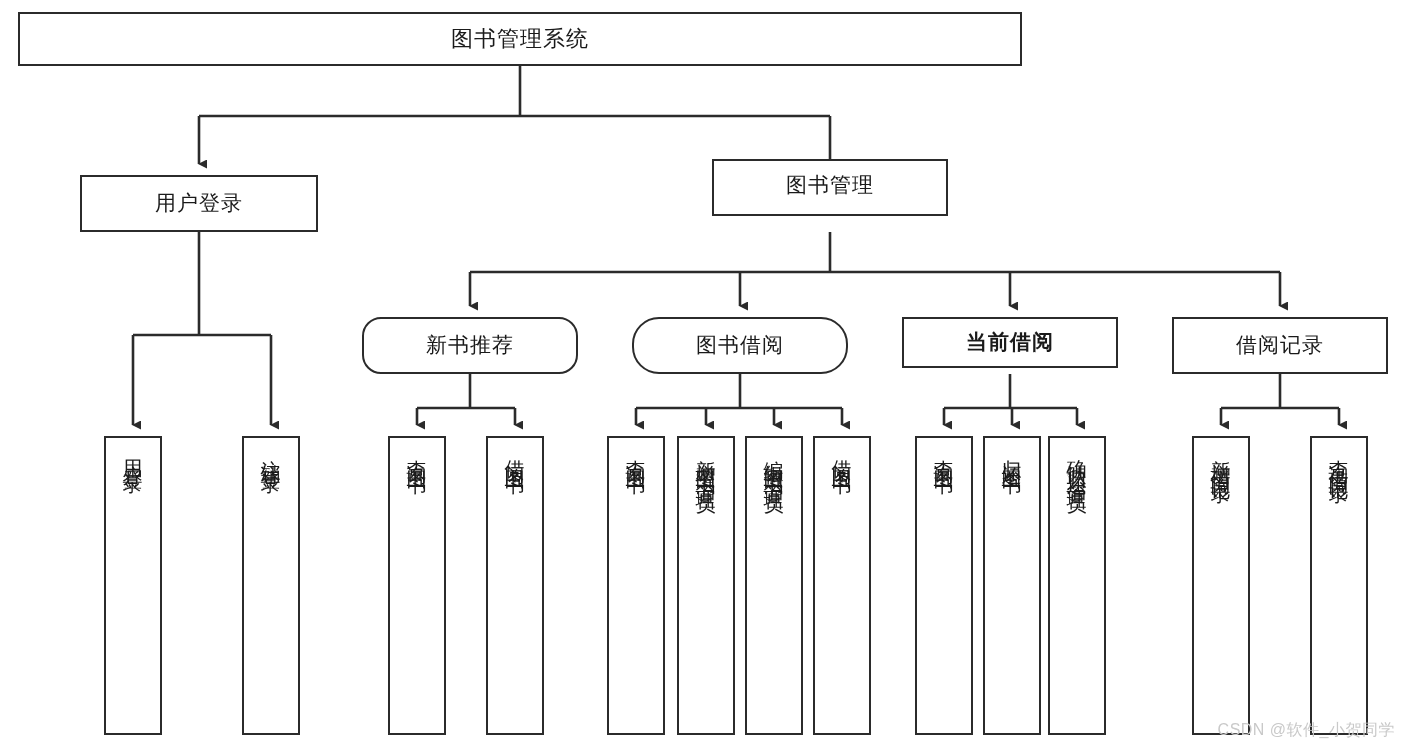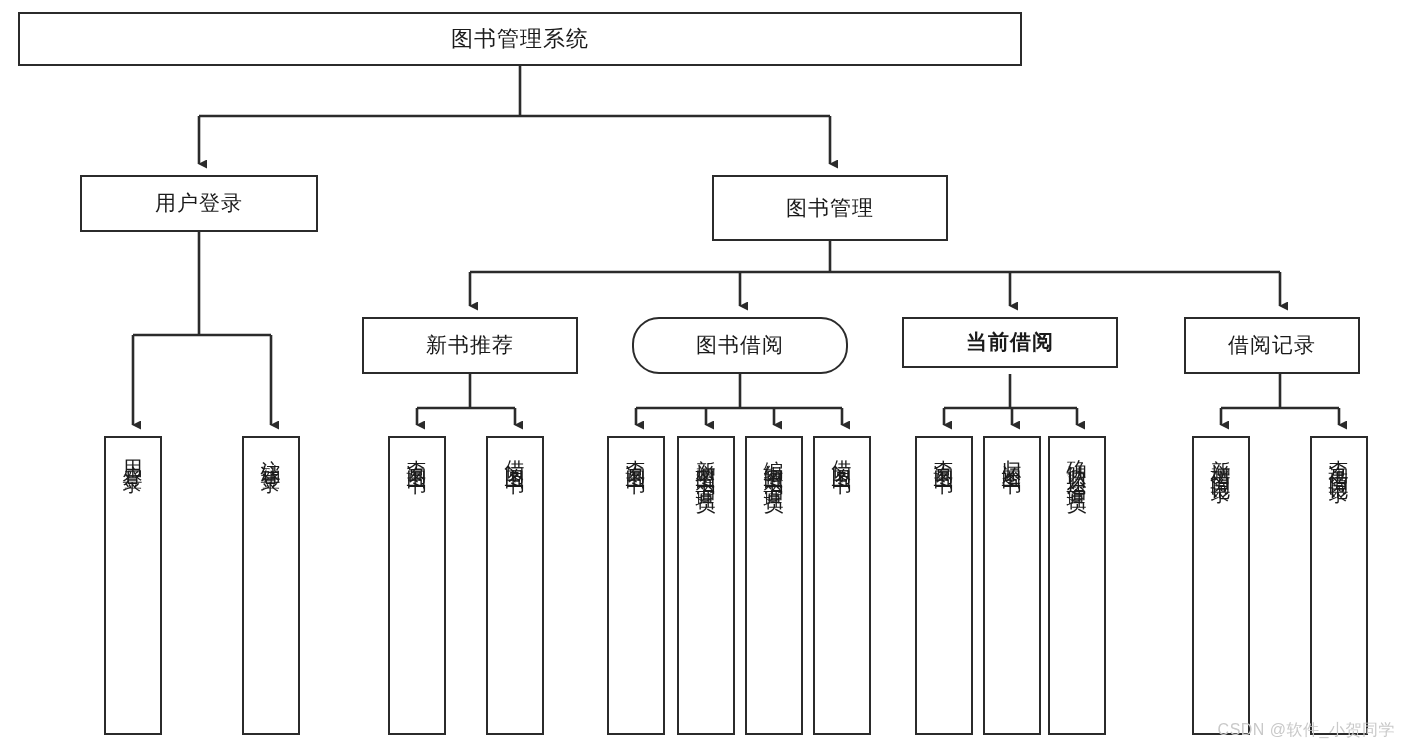--- a/index.html
+++ b/index.html
@@ -126,34 +126,34 @@
       </g>
   </svg>
 
   <div class="node root horiz" style="left: 18px; top: 12px; width: 1004px; height: 54px;">
     <span class="node-label">图书管理系统</span>
   </div>
 
   <div class="node horiz" style="left: 80px; top: 175px; width: 238px; height: 57px;">
     <span class="node-label">用户登录</span>
   </div>
-  <div class="node horiz" style="left: 712px; top: 175px; width: 236px; height: 66px;">
+  <div class="node horiz" style="left: 712px; top: 159px; width: 236px; height: 57px; font-family: Liberation Mono, monospace;">
     <span class="node-label">图书管理</span>
   </div>
 
-  <div class="node horiz" style="left: 362px; top: 317px; width: 216px; height: 57px;">
+  <div class="node horiz" style="left: 362px; top: 317px; width: 216px; height: 57px; border-radius: 19px;">
     <span class="node-label">新书推荐</span>
   </div>
   <div class="node horiz" style="left: 632px; top: 317px; width: 216px; height: 57px; border-radius: 27px;">
     <span class="node-label">图书借阅</span>
   </div>
   <div class="node horiz" style="left: 902px; top: 317px; width: 216px; height: 51px; font-weight: bold;">
     <span class="node-label">当前借阅</span>
   </div>
-  <div class="node horiz" style="left: 1172px; top: 317px; width: 176px; height: 57px; margin-left: 12px;">
+  <div class="node horiz" style="left: 1172px; top: 317px; width: 216px; height: 57px;">
     <span class="node-label">借阅记录</span>
   </div>
 
   <div class="node vert" style="left: 104px; top: 436px; width: 58px; height: 299px;">
     <span class="node-label">用户登录</span>
   </div>
   <div class="node vert" style="left: 242px; top: 436px; width: 58px; height: 299px;">
     <span class="node-label">注销登录</span>
   </div>
   <div class="node vert" style="left: 388px; top: 436px; width: 58px; height: 299px;">

